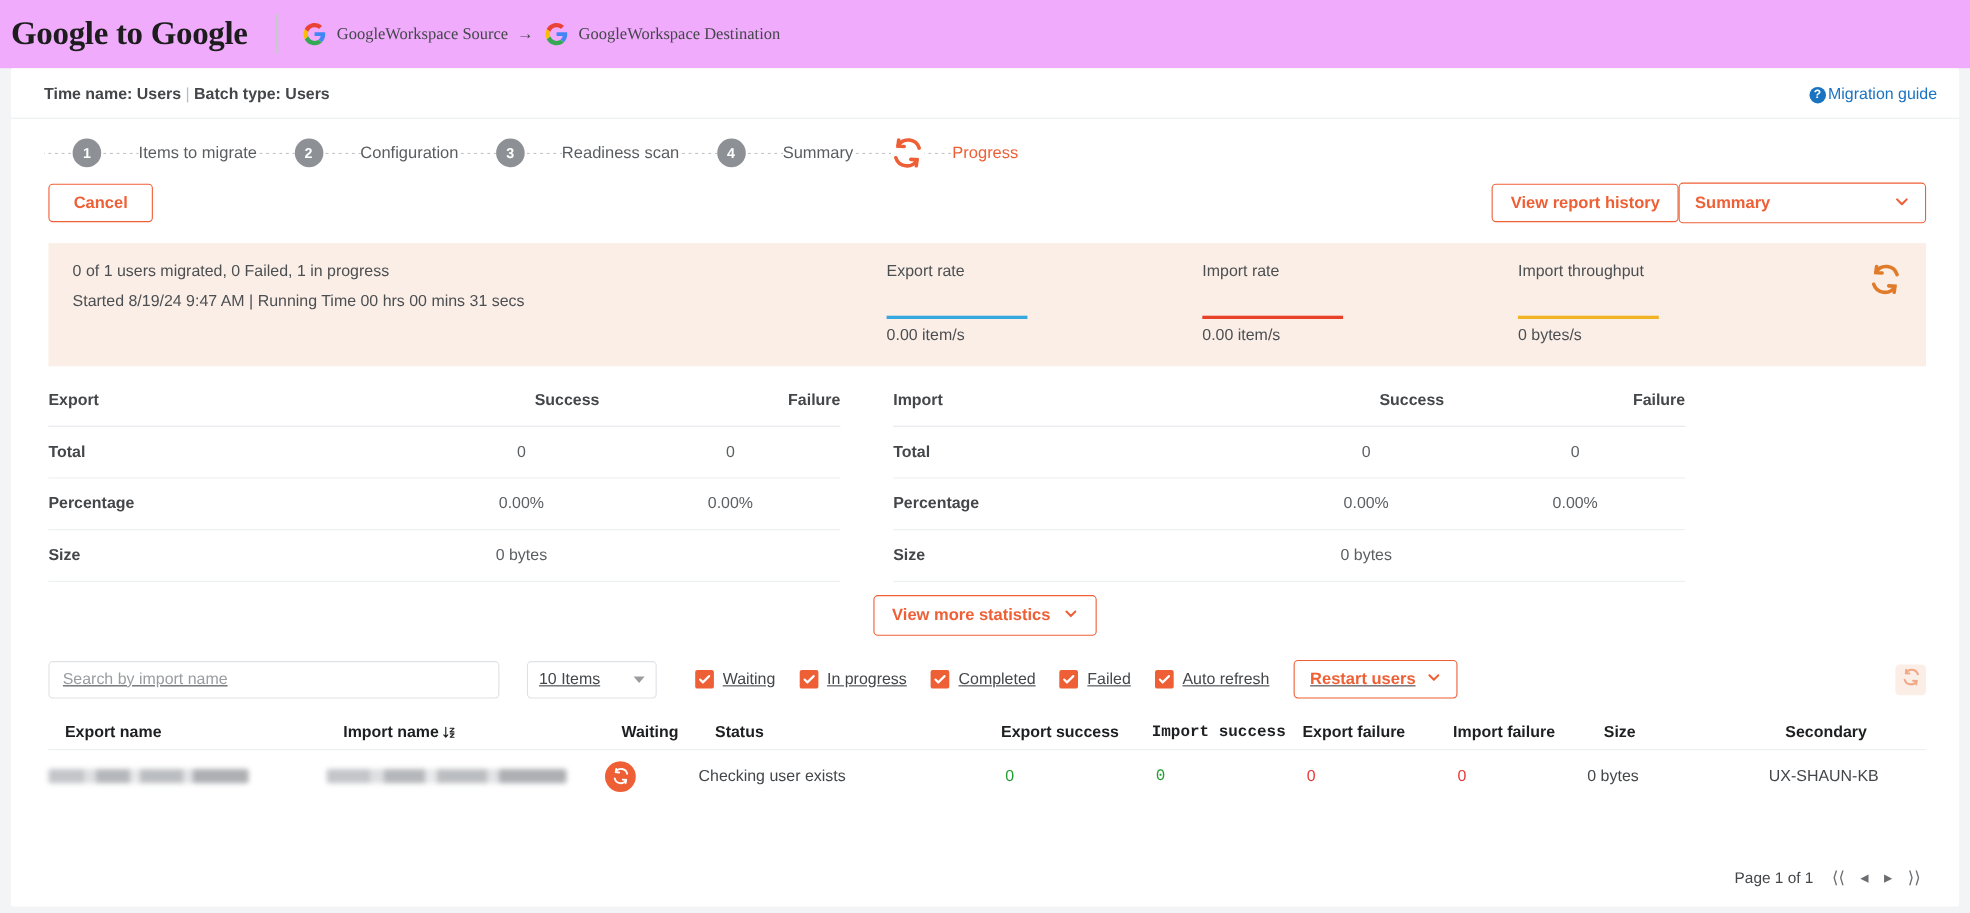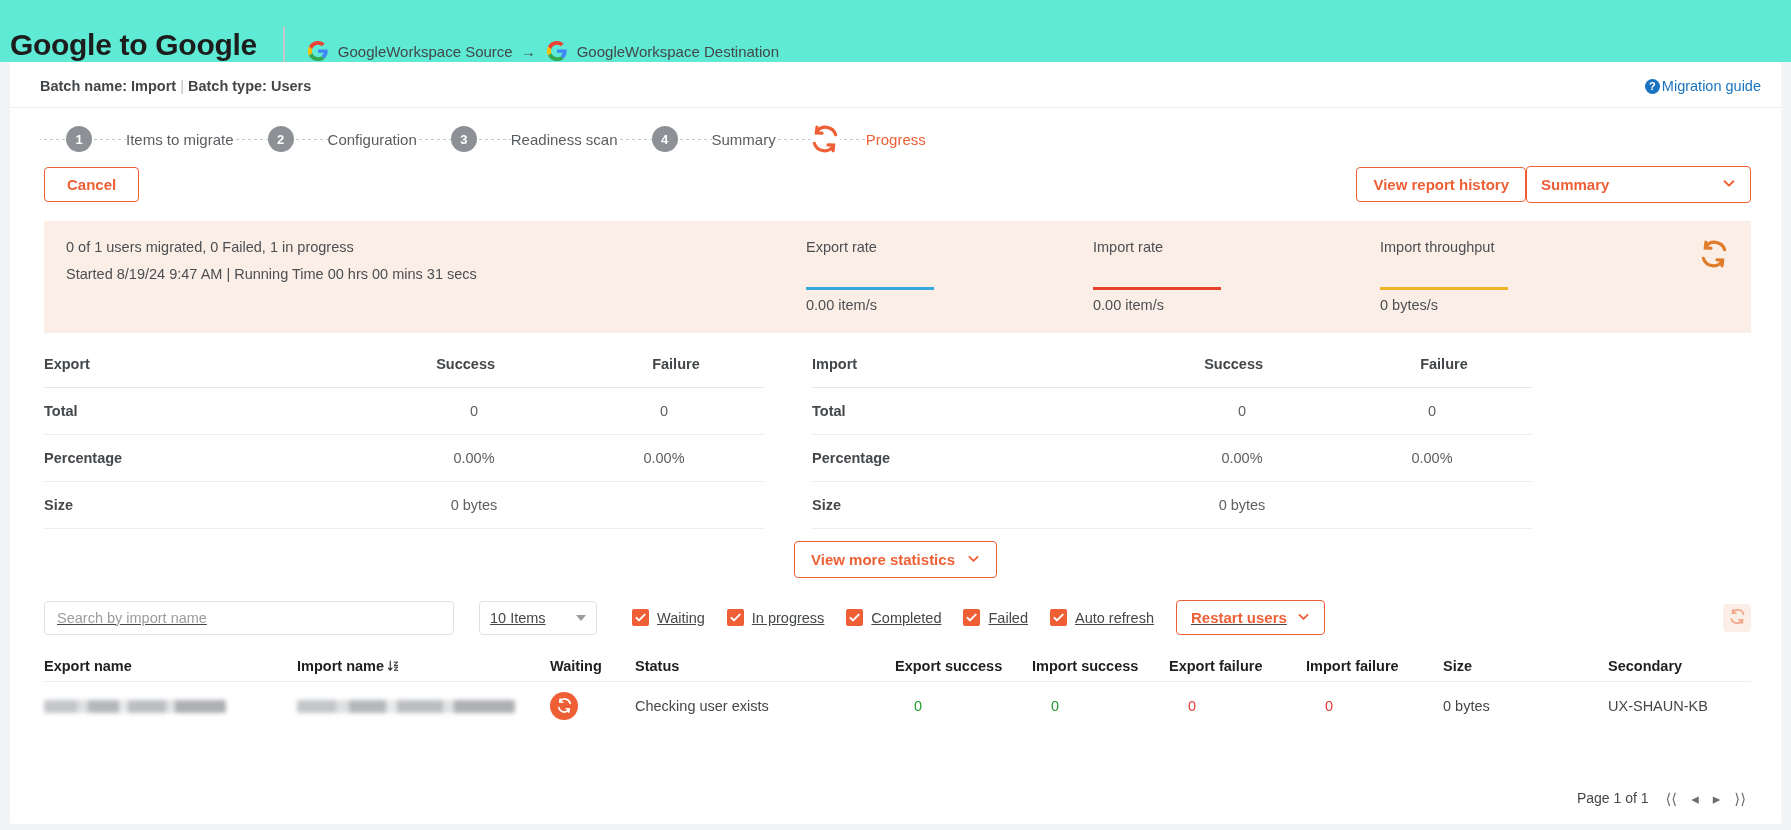--- a/index.html
+++ b/index.html
@@ -9,24 +9,25 @@
     background: #f2f4f6;
     font-family: "Liberation Sans", sans-serif;
     font-size: 15px;
     color: #44474a;
     overflow: hidden;
   }
 
   
   .topbar {
     height: 62px;
-    background: #5eead4;
+    background: #f0abfc;
     display: flex;
-    align-items: flex-end;
+    align-items: center;
     padding: 0 0 0 10px;
+    font-family: Liberation Serif, serif;
   }
   .app-title {
     font-size: 30px;
     font-weight: bold;
     color: #1d1d1d;
     letter-spacing: -0.3px;
     white-space: nowrap;
   }
   .title-divider {
     width: 2px; height: 36px;
@@ -161,21 +162,21 @@
   .stats-gap { width: 48px; flex: 0 0 auto; }
   .srow {
     display: flex; align-items: center;
     height: 47px;
     border-bottom: 1px solid #eceff1;
   }
   .srow.head { border-bottom: 1px solid #e4e7ea; gap: 43px; }
   .sc-label { width: 340px; font-weight: bold; font-size: 14.5px; color: #44474a; }
   .sc-a { width: 180px; text-align: center; font-size: 14.5px; color: #5c5f62; }
   .sc-b { width: 200px; text-align: center; font-size: 14.5px; color: #5c5f62; }
-  .srow.head .sc-a, .srow.head .sc-b { font-weight: bold; color: #44474a; }
+  .srow.head .sc-a, .srow.head .sc-b { font-weight: bold; color: #44474a; text-align: right; }
 
   .viewmore-wrap {
     display: flex; justify-content: center;
     margin-top: 12px;
   }
   .btn-viewmore {
     display: flex; align-items: center; gap: 12px;
     padding: 9px 16px;
   }
 
@@ -234,33 +235,33 @@
     width: 28px; height: 28px;
     background: #fbeee7;
     border-radius: 4px;
     display: flex; align-items: center; justify-content: center;
     cursor: pointer;
   }
 
   
   .table { padding: 0 30px 0 34px; margin-top: 16px; }
   .trow { display: flex; align-items: center; }
-  .trow.thead { height: 30px; }
+  .trow.thead { height: 30px; margin-left: 15px; }
   .trow.tbody { height: 48px; border-top: 1px solid #eceff1; }
   .th {
     font-size: 14.5px; font-weight: bold; color: #1d1f21;
     display: flex; align-items: center; gap: 3px;
   }
   .td { font-size: 14.5px; color: #44474a; }
   .c-export-name { width: 253px; flex: 0 0 auto; }
   .c-import-name { width: 253px; flex: 0 0 auto; }
   .c-actions { width: 85px; flex: 0 0 auto; }
   .c-status { width: 260px; flex: 0 0 auto; }
   .c-exp-succ { width: 137px; flex: 0 0 auto; }
-  .c-imp-succ { width: 137px; flex: 0 0 auto; }
+  .c-imp-succ { width: 137px; flex: 0 0 auto; font-family: Liberation Mono, monospace; }
   .c-exp-fail { width: 137px; flex: 0 0 auto; }
   .c-imp-fail { width: 137px; flex: 0 0 auto; }
   .c-size { width: 165px; flex: 0 0 auto; }
   .c-secondary { width: 160px; flex: 0 0 auto; }
   .num-ok { color: #1f9d2f; text-align: center; width: 46px; display: inline-block; }
   .num-bad { color: #e53935; text-align: center; width: 46px; display: inline-block; }
   .blur-name {
     display: inline-block; height: 13px;
     background: linear-gradient(90deg,#b9bcc0 0 18%,#d8dadd 18% 24%,#a8abaf 24% 41%,
       #e3e5e7 41% 46%,#b0b3b7 46% 67%,#dcdee0 67% 72%,#9fa2a6 72% 100%);
@@ -322,21 +323,21 @@
       </svg>
     </span>
     <span>GoogleWorkspace Destination</span>
   </div>
 </div>
 
 <div class="card">
 
   <div class="batchline">
     <div class="batch-text">
-      <span>Batch name: Import</span><span class="sep">|</span><span>Batch type: Users</span>
+      <span>Time name: Users</span><span class="sep">|</span><span>Batch type: Users</span>
     </div>
     <div class="mig-guide">
       <span class="qmark">?</span>
       <span>Migration guide</span>
     </div>
   </div>
 
   <div class="stepper">
     <div class="dots sm"></div>
     <div class="step">

